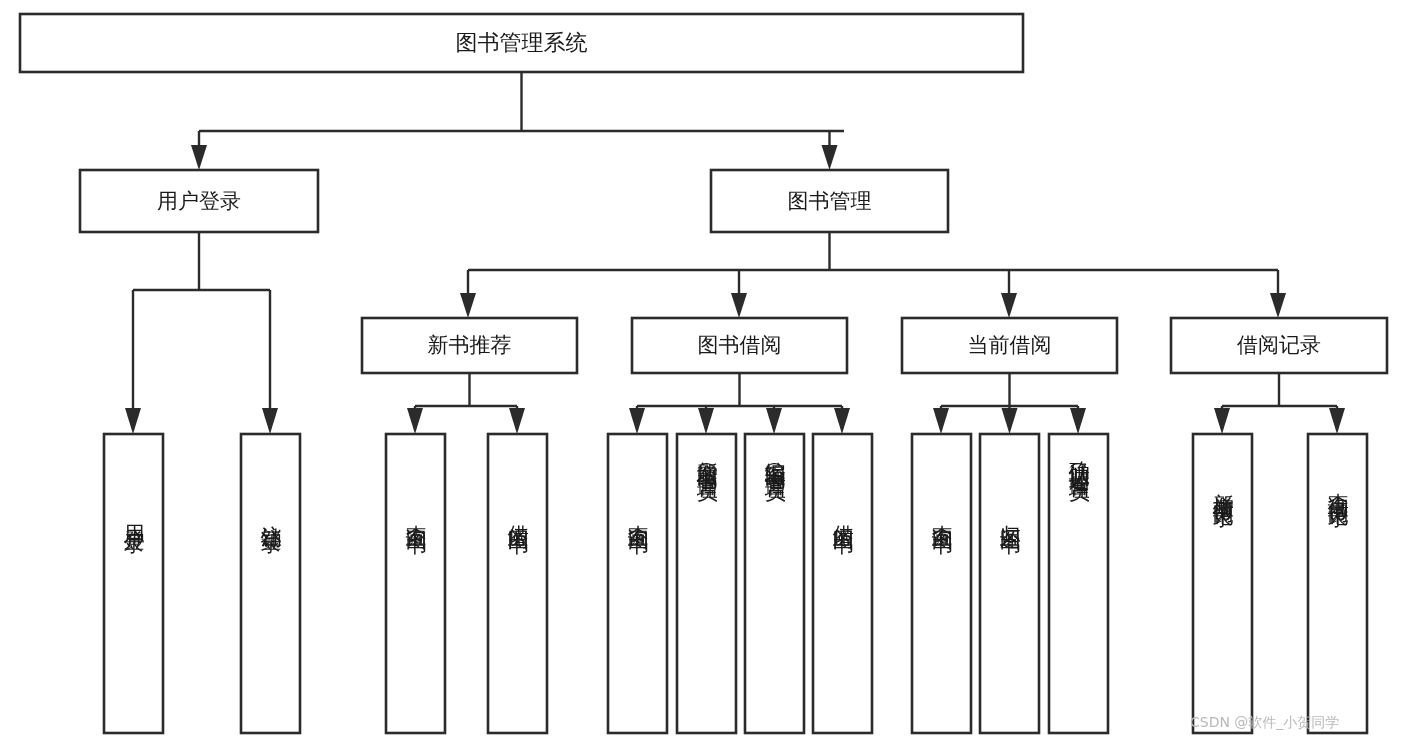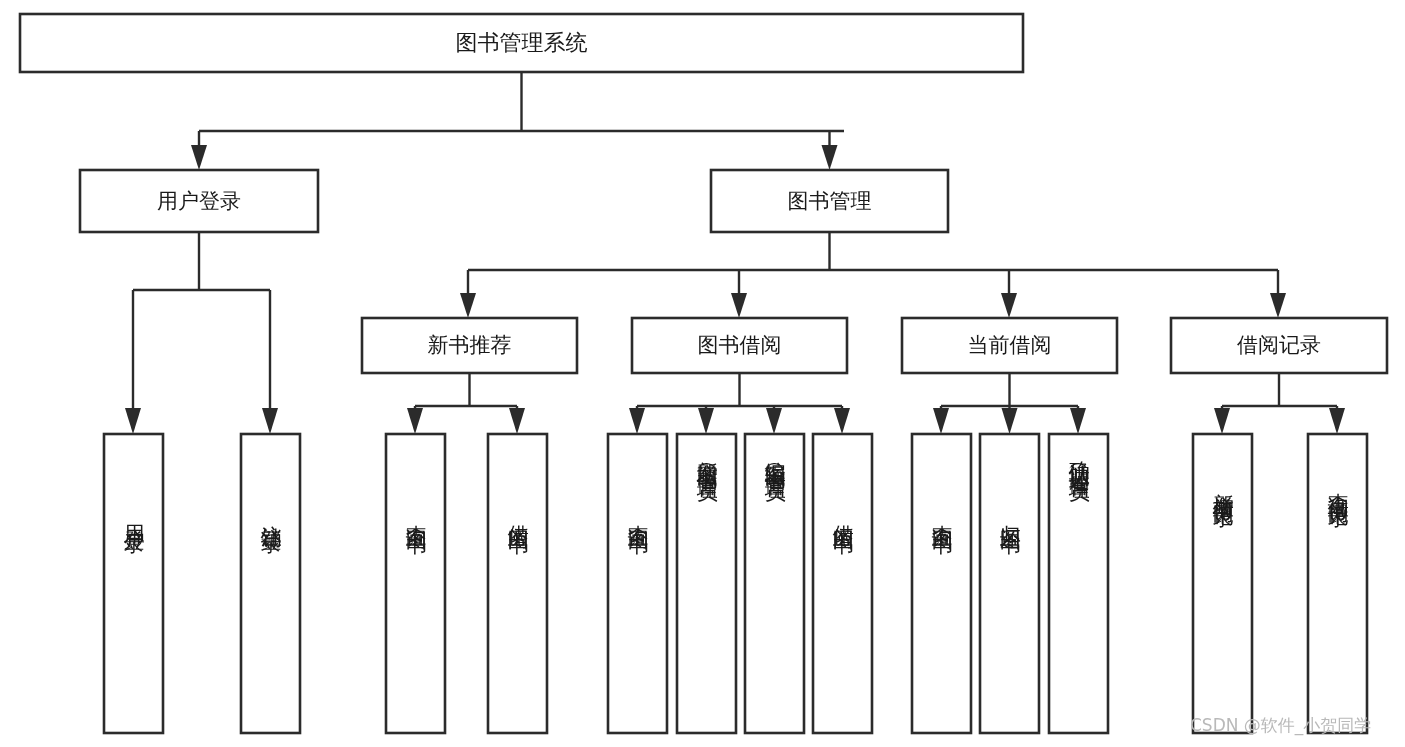--- a/index.html
+++ b/index.html
@@ -67,21 +67,21 @@
     font-family: "DejaVu Sans", "Liberation Sans", sans-serif;
     font-size: 21px;
     line-height: 1.22;
     letter-spacing: 3px;
     color: #1a1a1a;
     white-space: nowrap;
   }
   .watermark {
     position: absolute;
     font-family: "DejaVu Sans", "Liberation Sans", sans-serif;
-    font-size: 17px;
+    font-size: 14px;
     color: #b9b9b9;
     white-space: nowrap;
     pointer-events: none;
   }
 </style>
 </head>
 <body>
 
 <div id="diagram-root">
 

